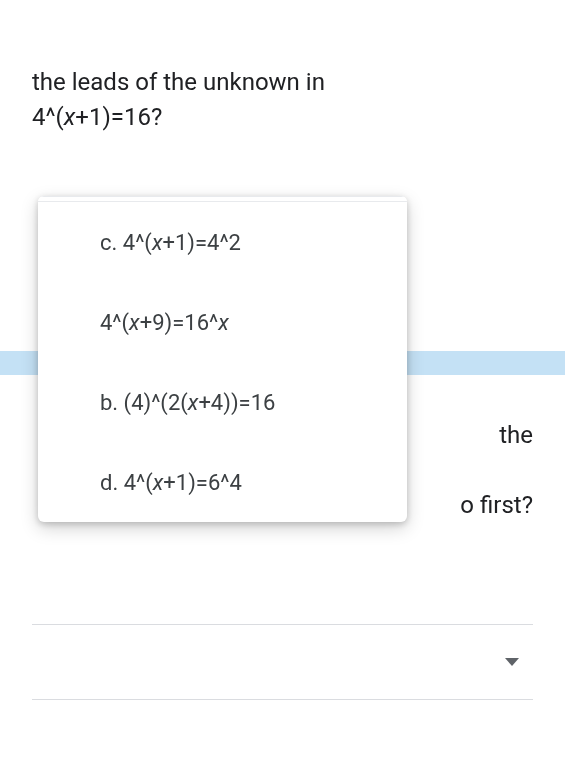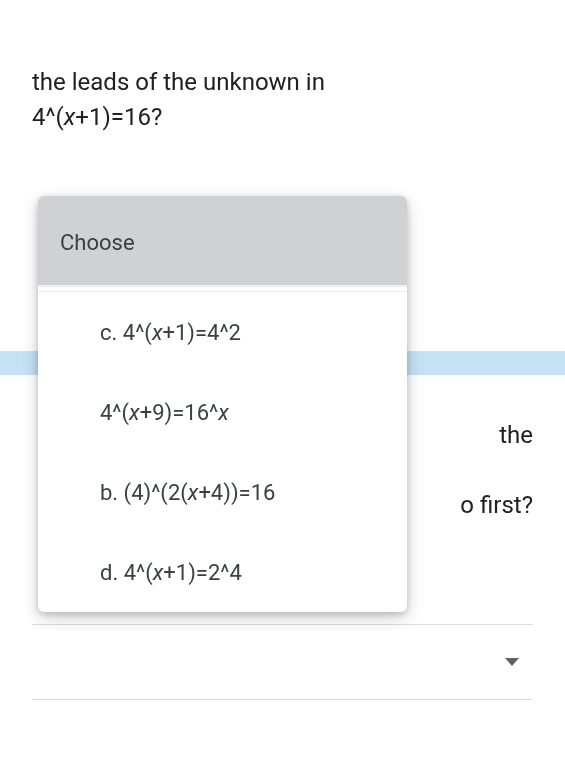--- a/index.html
+++ b/index.html
@@ -108,33 +108,30 @@
   <span>the</span><br>
   <br>
   <span>o first?</span>
 </div>
 
 <div class="bg-select">
   <span class="caret"></span>
 </div>
 
 <div class="dropdown">
-  <div class="dd-choose">
-    <span>Choose</span>
-  </div>
   <div class="dd-sep"></div>
 
   <div class="dd-opt">
     <span>c. 4^(</span><span class="ital">x</span><span>+1)=4^2</span>
   </div>
 
   <div class="dd-opt">
     <span>4^(</span><span class="ital">x</span><span>+9)=16^</span><span class="ital">x</span>
   </div>
 
   <div class="dd-opt">
     <span>b. (4)^(2(</span><span class="ital">x</span><span>+4))=16</span>
   </div>
 
   <div class="dd-opt">
-    <span>d. 4^(</span><span class="ital">x</span><span>+1)=2^4</span>
+    <span>d. 4^(</span><span class="ital">x</span><span>+1)=6^4</span>
   </div>
 </div>
 
 </body></html>

